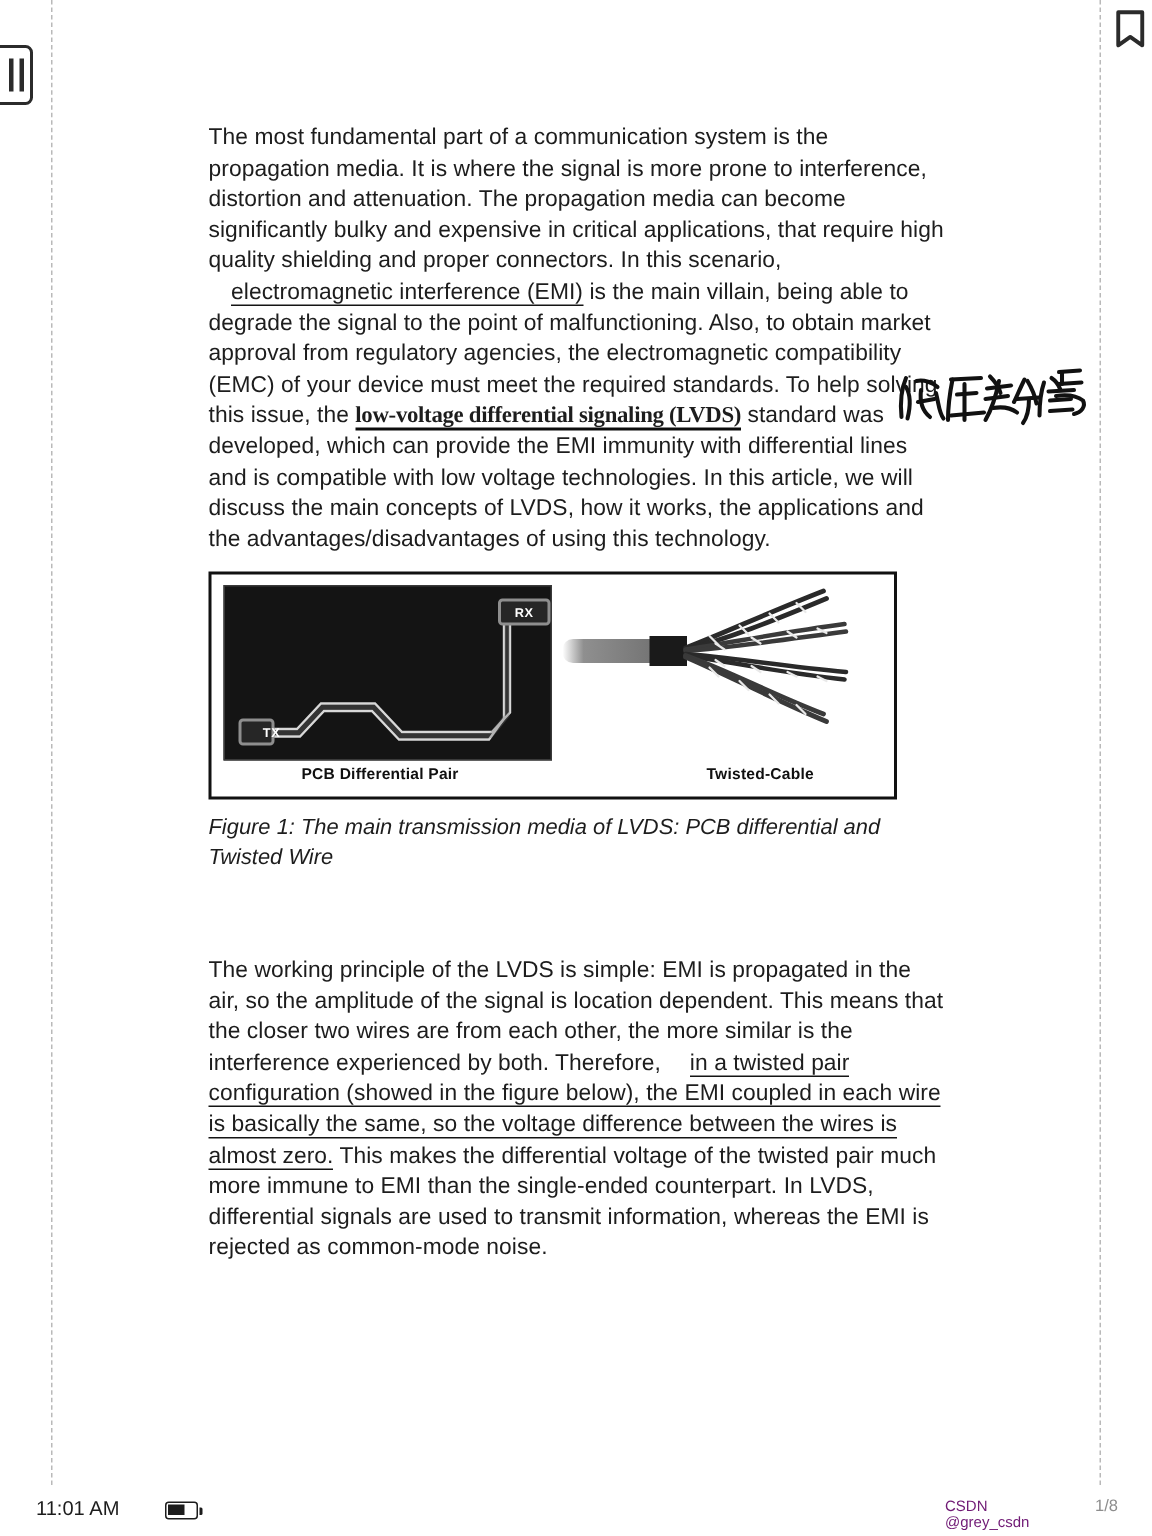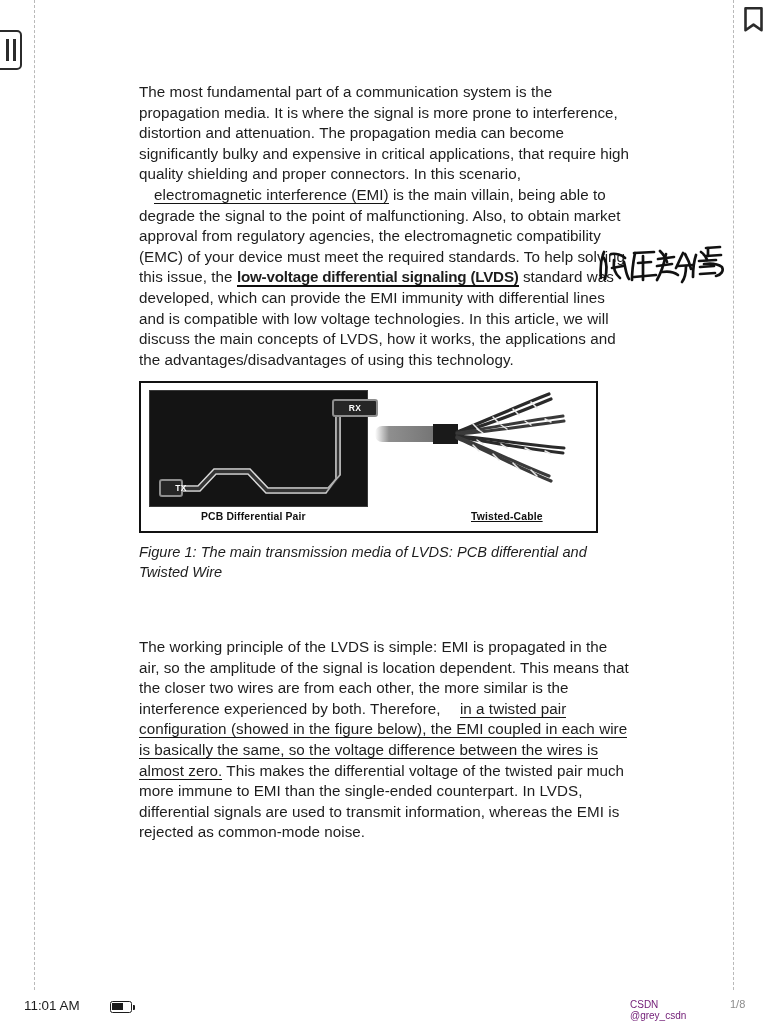--- a/index.html
+++ b/index.html
@@ -72,21 +72,21 @@
   p.body-text {
     font-size: 15.2px;
     line-height: 20.6px;
     color: #1d1d1d;
     letter-spacing: 0.05px;
     text-align: left;
   }
 
   .em-bold {
     font-weight: bold;
-    font-family: Liberation Sans, sans-serif;
+    font-family: Liberation Serif, serif;
     letter-spacing: -0.2px;
   }
 
   
   .hand-ul {
     border-bottom: 1.6px solid #141414;
     padding-bottom: 0px;
     margin-left: 15px;
   }
   .hand-ul-thick {
@@ -130,31 +130,31 @@
     border-radius: 3px;
     color: #ffffff;
     font-size: 8.5px;
     font-weight: bold;
     letter-spacing: 0.4px;
     display: flex;
     align-items: center;
     justify-content: center;
   }
   .chip.tx { left: 9px;  top: 88px; width: 23px; height: 18px; padding-left: 20px; }
-  .chip.rx { left: 182px; top: 8px;  width: 46px; height: 18px; }
+  .chip.rx { left: 182px; top: 8px;  width: 35px; height: 18px; }
 
   .fig-label {
     position: absolute;
     font-size: 10.4px;
     font-weight: bold;
     color: #101010;
     letter-spacing: 0.15px;
   }
   .fig-label.pcb     { left: 60px;  top: 128px; }
-  .fig-label.twisted { left: 330px; top: 128px; text-decoration: underline; }
+  .fig-label.twisted { left: 330px; top: 128px; }
 
   .cable-art {
     position: absolute;
     left: 232px;
     top: 5px;
     width: 222px;
     height: 118px;
   }
 
   

